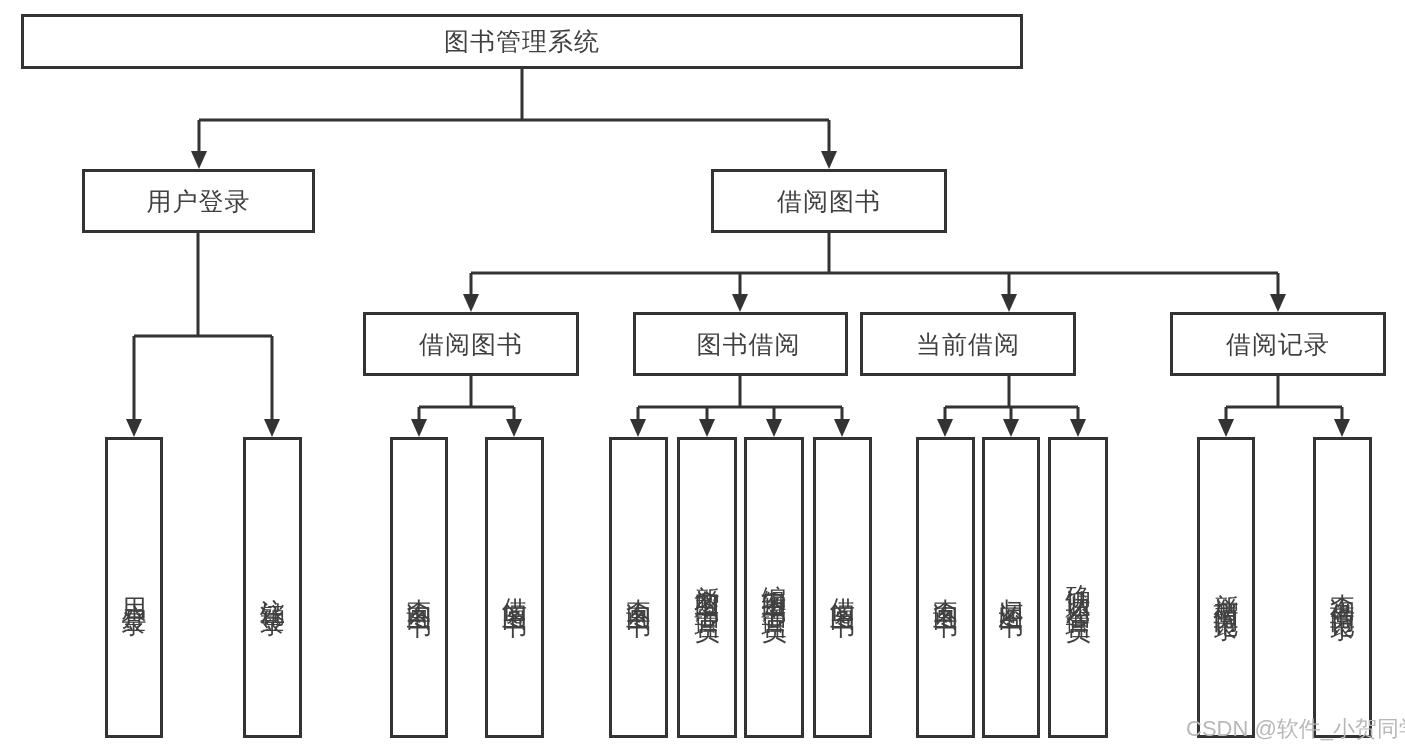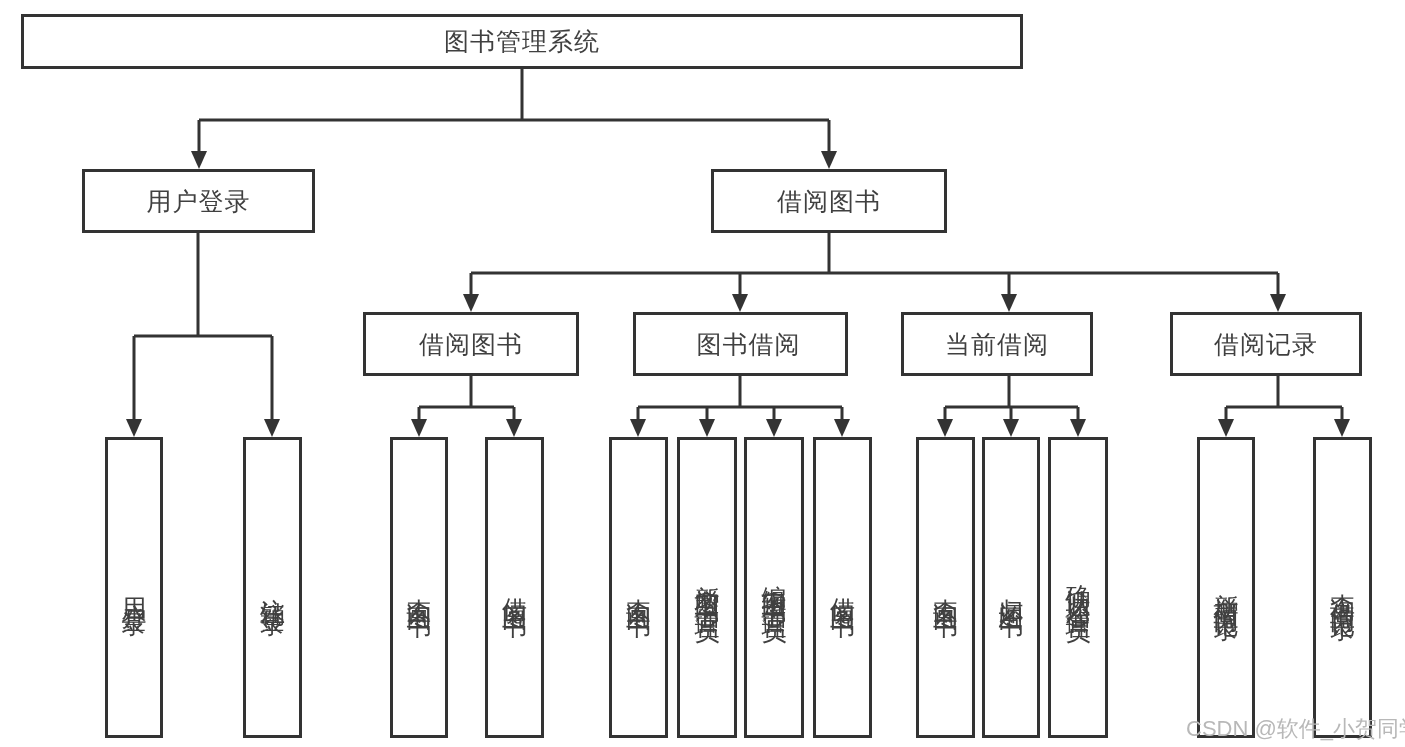--- a/index.html
+++ b/index.html
@@ -25,22 +25,22 @@
     writing-mode:vertical-rl;
     text-orientation:mixed;
     letter-spacing:5px;
     line-height:1;
   }
   .root{left:21px;top:14px;width:1002px;height:55px;}
   .n-user-login{left:82px;top:169px;width:233px;height:64px;}
   .n-book-mgmt{left:711px;top:169px;width:236px;height:64px;}
   .n-l3-1{left:363px;top:312px;width:216px;height:64px;}
   .n-l3-2{left:633px;top:312px;width:215px;height:64px;padding-left:16px;}
-  .n-l3-3{left:901px;top:312px;width:192px;height:64px;}
-  .n-l3-4{left:1170px;top:312px;width:192px;height:64px;}
+  .n-l3-3{left:860px;top:312px;width:216px;height:64px;}
+  .n-l3-4{left:1170px;top:312px;width:216px;height:64px;}
   .leaf{top:437px;height:301px;}
   .lf0{left:105px;width:58px;}
   .lf1{left:243px;width:59px;}
   .lf2{left:390px;width:58px;}
   .lf3{left:485px;width:59px;}
   .lf4{left:609px;width:59px;}
   .lf5{left:677px;width:60px;}
   .lf6{left:744px;width:60px;}
   .lf7{left:813px;width:59px;}
   .lf8{left:916px;width:59px;}

